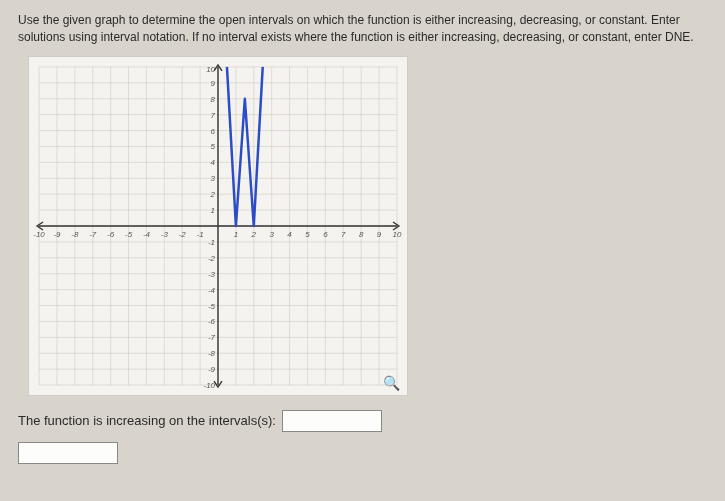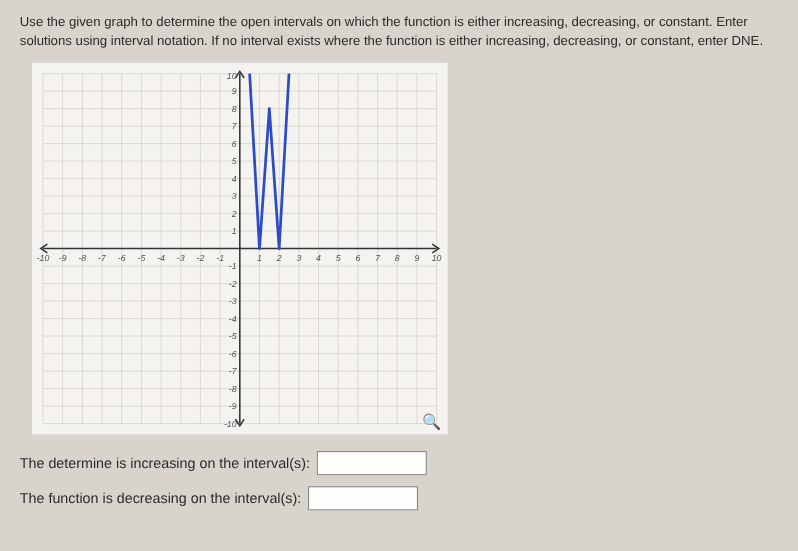--- a/index.html
+++ b/index.html
@@ -164,20 +164,19 @@
       <text x="187" y="15">10</text>
     </g>
 
     <path d="M 199 10 L 208 170 L 217 42 L 226 170 L 235 10" fill="none" stroke="#2b4bc7" stroke-width="2.5" stroke-linejoin="round"></path>
   </svg>
   <span class="magnify">🔍</span>
 </div>
 
 <div class="answers">
   <div class="answer-row">
-    <span>The determine is increasing on the interval(s):</span>
+    <span>The function is increasing on the intervals(s):</span>
     <input class="answer-input" type="text" value="" style="">
   </div>
   <div class="answer-row">
-    <span>The function is decreasing on the interval(s):</span>
     <input class="answer-input" type="text" value="" style="">
   </div>
 </div>
 
 </body></html>

